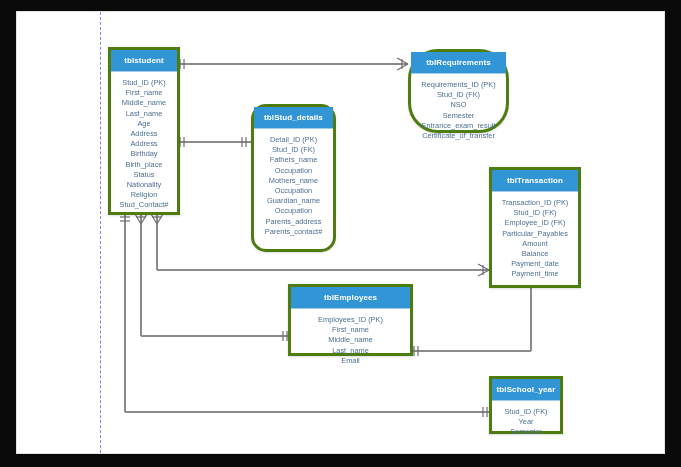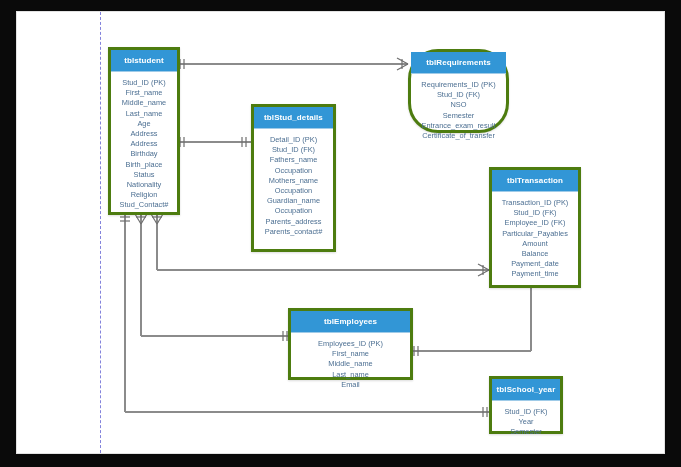--- a/index.html
+++ b/index.html
@@ -168,21 +168,21 @@
         <div class="attr">Address</div>
         <div class="attr">Birthday</div>
         <div class="attr">Birth_place</div>
         <div class="attr">Status</div>
         <div class="attr">Nationality</div>
         <div class="attr">Religion</div>
         <div class="attr">Stud_Contact#</div>
       </div>
     </div>
 
-    <div class="entity" style="left:234px;top:92px;width:85px;height:148px;">
+    <div class="entity" style="left:234px;top:92px;width:85px;height:148px;border-radius:15px;">
       <div class="ehead">tblStud_details</div>
       <div class="ebody">
         <div class="attr">Detail_ID (PK)</div>
         <div class="attr">Stud_ID (FK)</div>
         <div class="attr">Fathers_name</div>
         <div class="attr">Occupation</div>
         <div class="attr">Mothers_name</div>
         <div class="attr">Occupation</div>
         <div class="attr">Guardian_name</div>
         <div class="attr">Occupation</div>
@@ -210,21 +210,21 @@
         <div class="attr">Stud_ID (FK)</div>
         <div class="attr">Employee_ID (FK)</div>
         <div class="attr">Particular_Payables</div>
         <div class="attr">Amount</div>
         <div class="attr">Balance</div>
         <div class="attr">Payment_date</div>
         <div class="attr">Payment_time</div>
       </div>
     </div>
 
-    <div class="entity" style="left:271px;top:272px;width:125px;height:72px;margin-top:24px;">
+    <div class="entity" style="left:271px;top:272px;width:125px;height:72px;">
       <div class="ehead">tblEmployees</div>
       <div class="ebody">
         <div class="attr">Employees_ID  (PK)</div>
         <div class="attr">First_name</div>
         <div class="attr">Middle_name</div>
         <div class="attr">Last_name</div>
         <div class="attr">Email</div>
       </div>
     </div>
 

